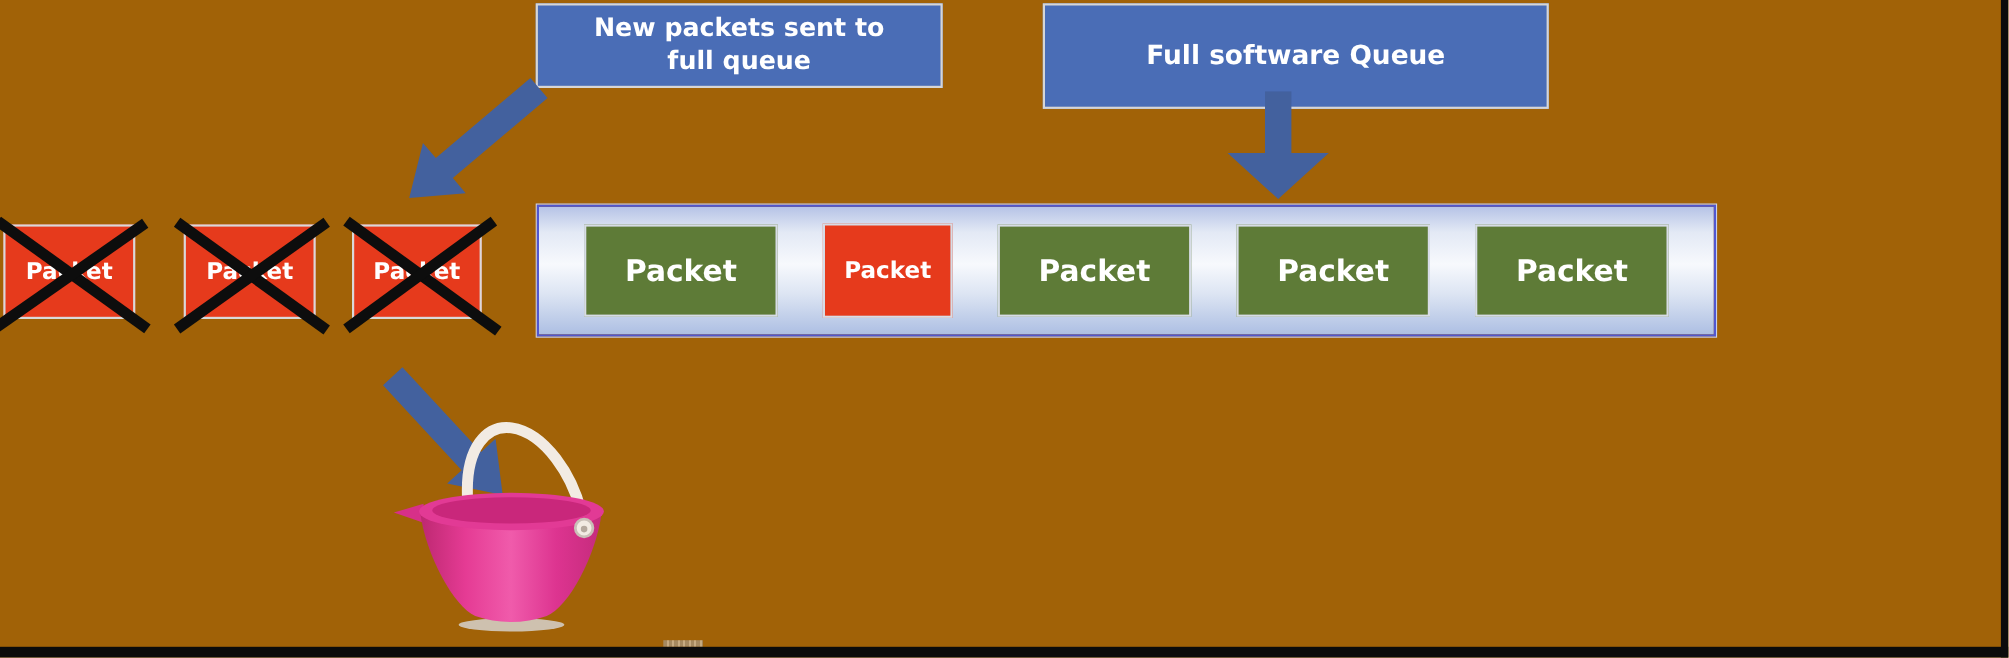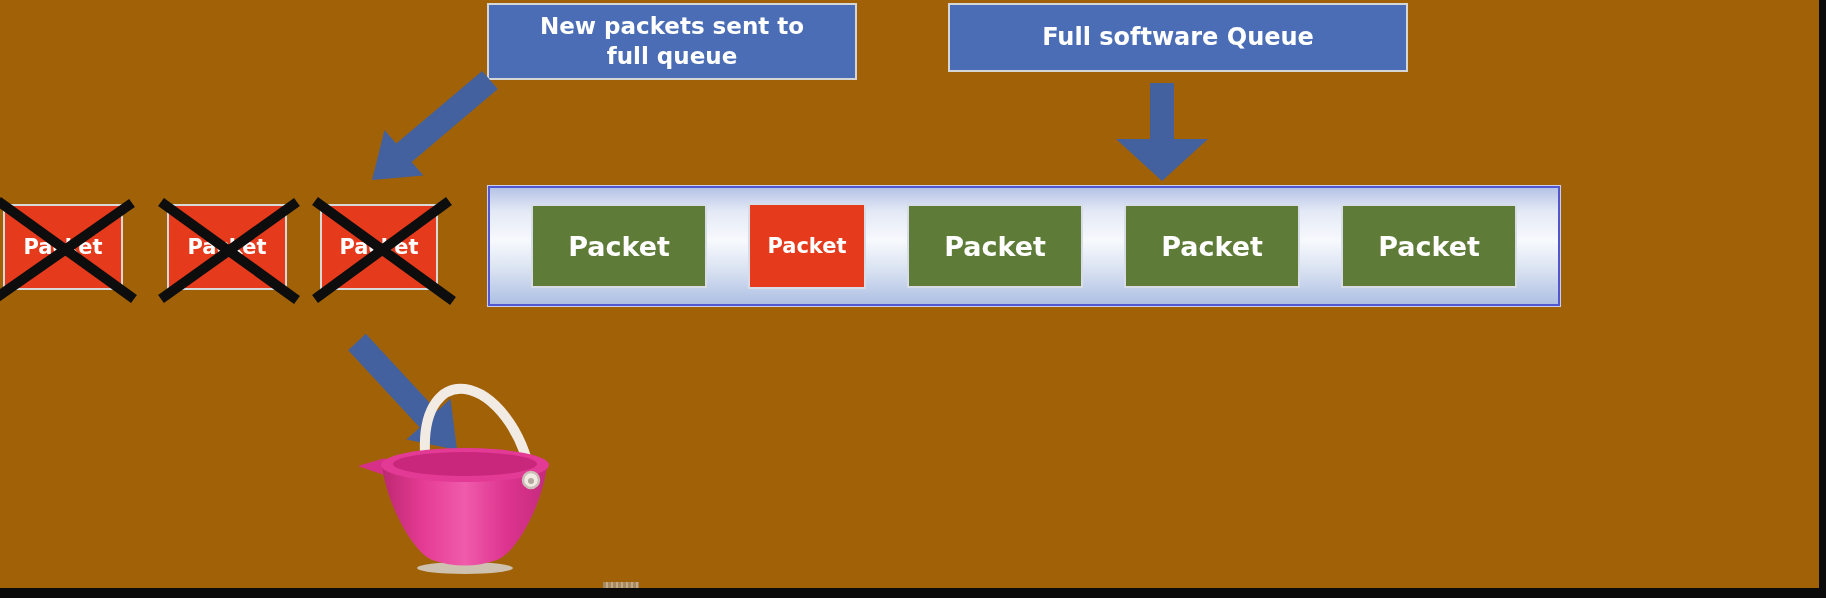--- a/index.html
+++ b/index.html
@@ -8,21 +8,21 @@
     font-family:"DejaVu Sans","Liberation Sans",sans-serif;overflow:hidden;
   }
   
   .callout{
     position:absolute;background:var(--callout-blue,#4a6db6);
     border:2px solid #d6d6d6;color:#fff;font-weight:700;
     display:flex;flex-direction:column;align-items:center;justify-content:center;
     text-align:center;box-sizing:border-box;line-height:1.3;
   }
   #callout-new{left:487px;top:3px;width:370px;height:77px;font-size:23px;}
-  #callout-full{left:948px;top:3px;width:460px;height:69px;font-size:24px;}
+  #callout-full{left:948px;top:3px;width:460px;height:96px;font-size:24px;}
   
   .arrow-svg{position:absolute;}
   .arrow-fill{fill:var(--arrow-blue,#43619e);}
   
   #queue-box{
     position:absolute;left:488px;top:186px;width:1072px;height:120px;
     box-sizing:border-box;border:2px solid var(--queue-border,#5157d0);
     outline:1px solid #c9cfee;
     background:linear-gradient(180deg,#b6c3e6 0%,#e3e9f5 20%,#f7f9fd 45%,#dde5f3 68%,#adbfe3 100%);
     display:flex;align-items:center;justify-content:space-evenly;

